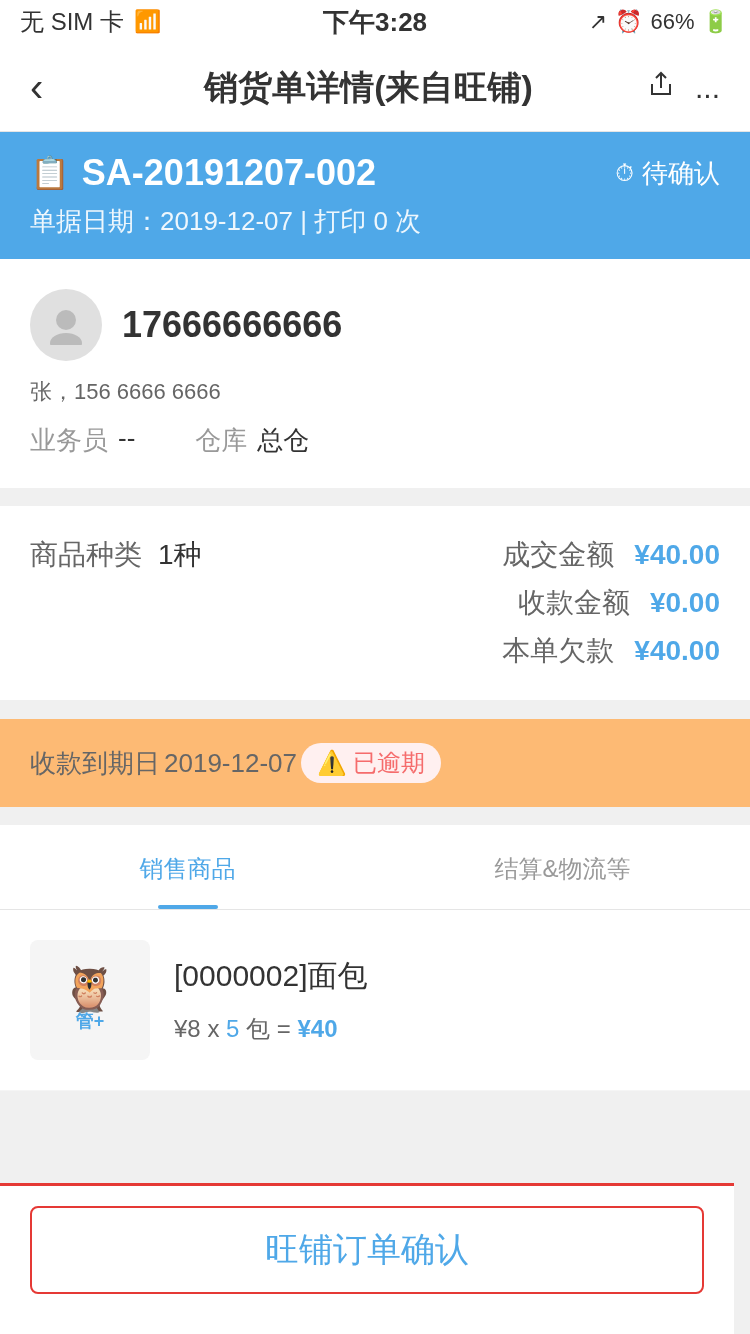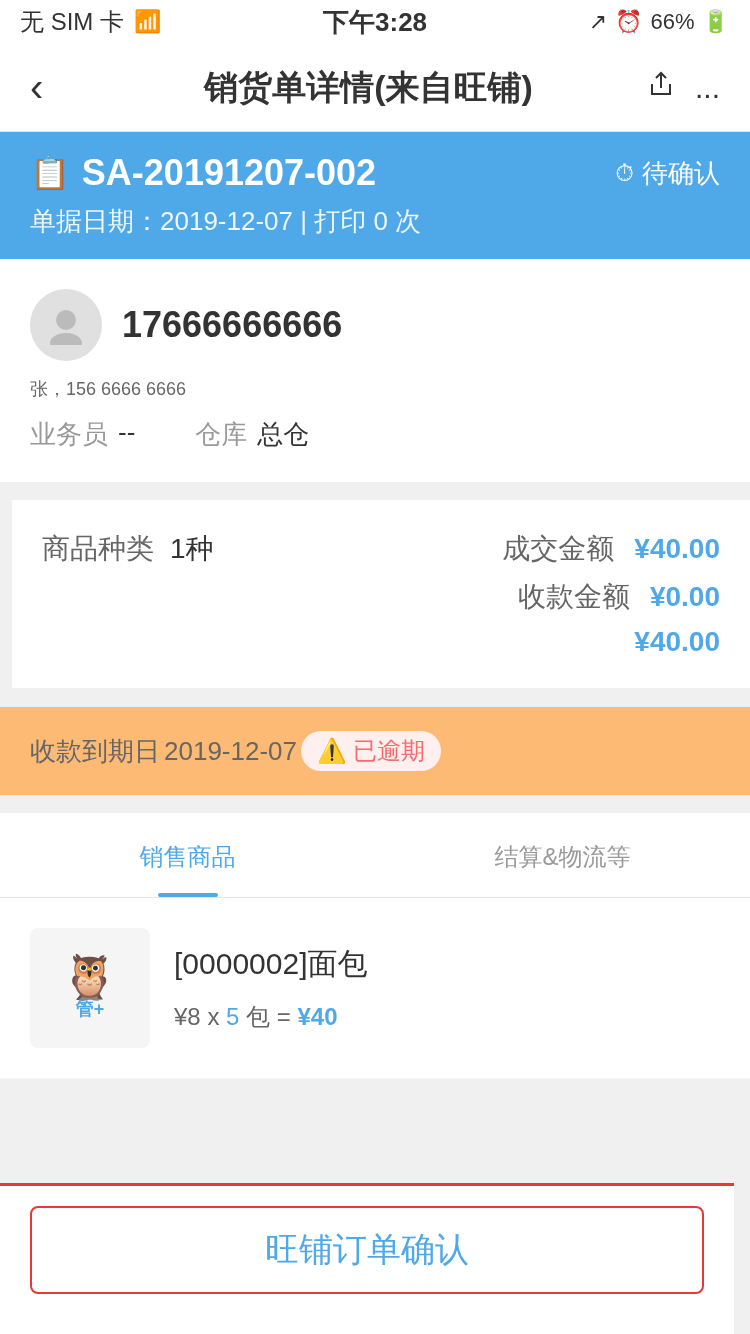--- a/index.html
+++ b/index.html
@@ -115,21 +115,21 @@
       font-size: 36px;
       color: #aaa;
       flex-shrink: 0;
     }
     .customer-name {
       font-size: 36px;
       font-weight: 600;
       color: #333;
     }
     .customer-info {
-      font-size: 18px;
+      font-size: 22px;
       color: #666;
       margin-bottom: 16px;
       padding-left: 0;
     }
     .customer-meta {
       display: flex;
       gap: 60px;
       font-size: 26px;
       color: #666;
     }
@@ -138,21 +138,20 @@
     .meta-value { color: #333; }
 
     
     .summary-section {
       background: #fff;
       padding: 30px;
       margin-top: 18px;
       display: flex;
       align-items: flex-start;
       justify-content: space-between;
-      margin-left: 12px;
     }
     .summary-left {
       display: flex;
       align-items: center;
       gap: 16px;
       font-size: 28px;
     }
     .summary-label { color: #666; }
     .summary-value { color: #333; font-weight: 500; }
     .summary-right {
@@ -376,20 +375,21 @@
   <div class="summary-right">
     <div class="summary-row">
       <span class="amount-label">成交金额</span>
       <span class="amount-value-blue">¥40.00</span>
     </div>
     <div class="summary-row">
       <span class="amount-label">收款金额</span>
       <span class="amount-value-blue">¥0.00</span>
     </div>
     <div class="summary-row">
+      <span class="amount-label">本单欠款</span>
       <span class="amount-value-blue">¥40.00</span>
     </div>
   </div>
 </div>
 
 <div class="due-date-section">
   <span>收款到期日</span>
   <span>2019-12-07</span>
   <div class="overdue-badge">
     <span style="color:#f56c6c;">⚠️</span>

